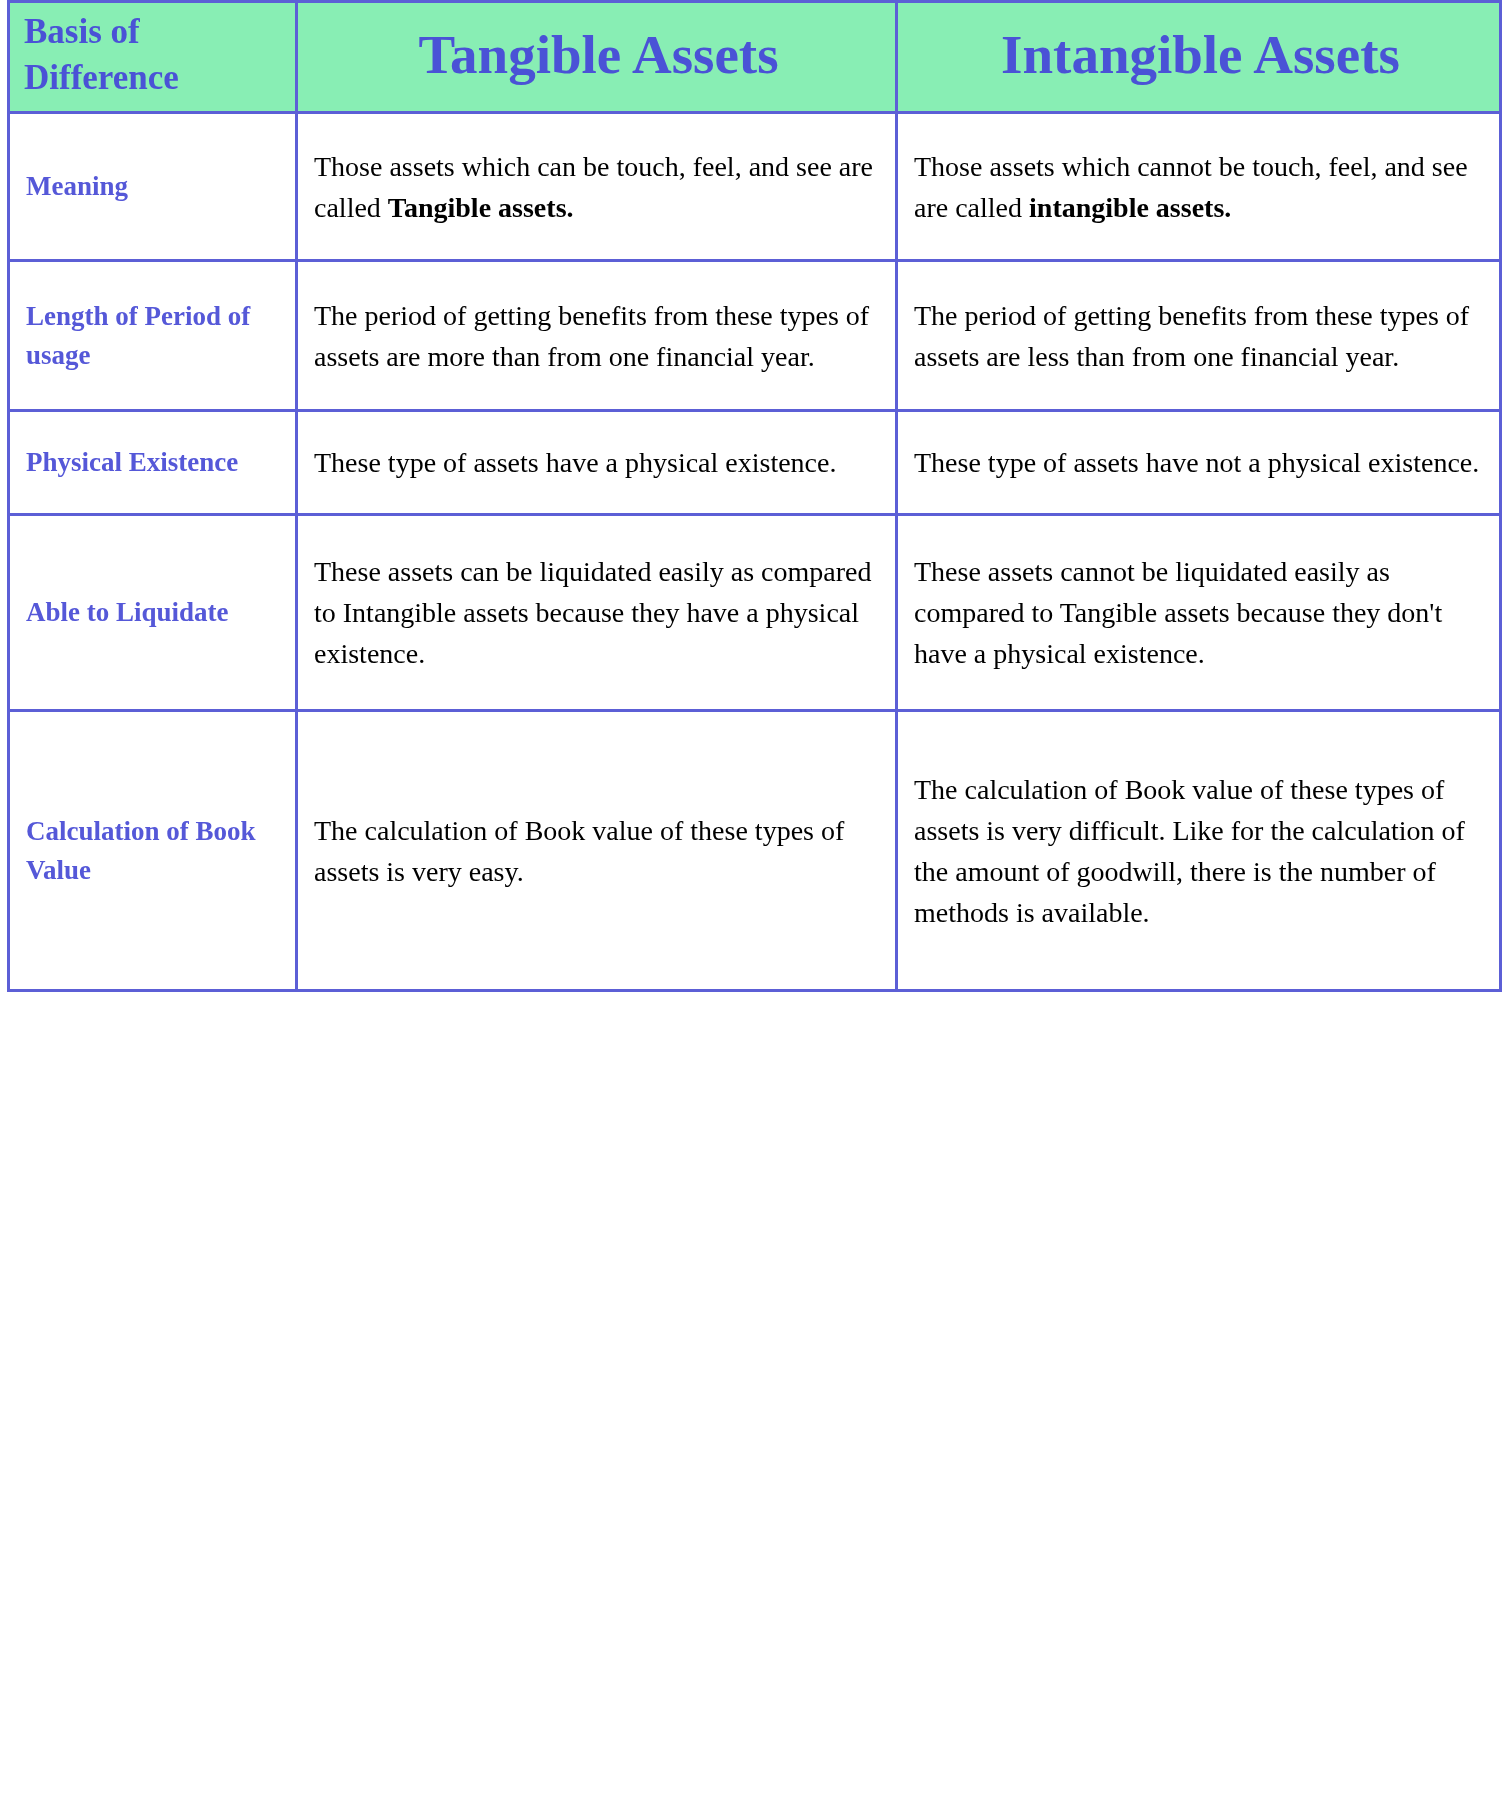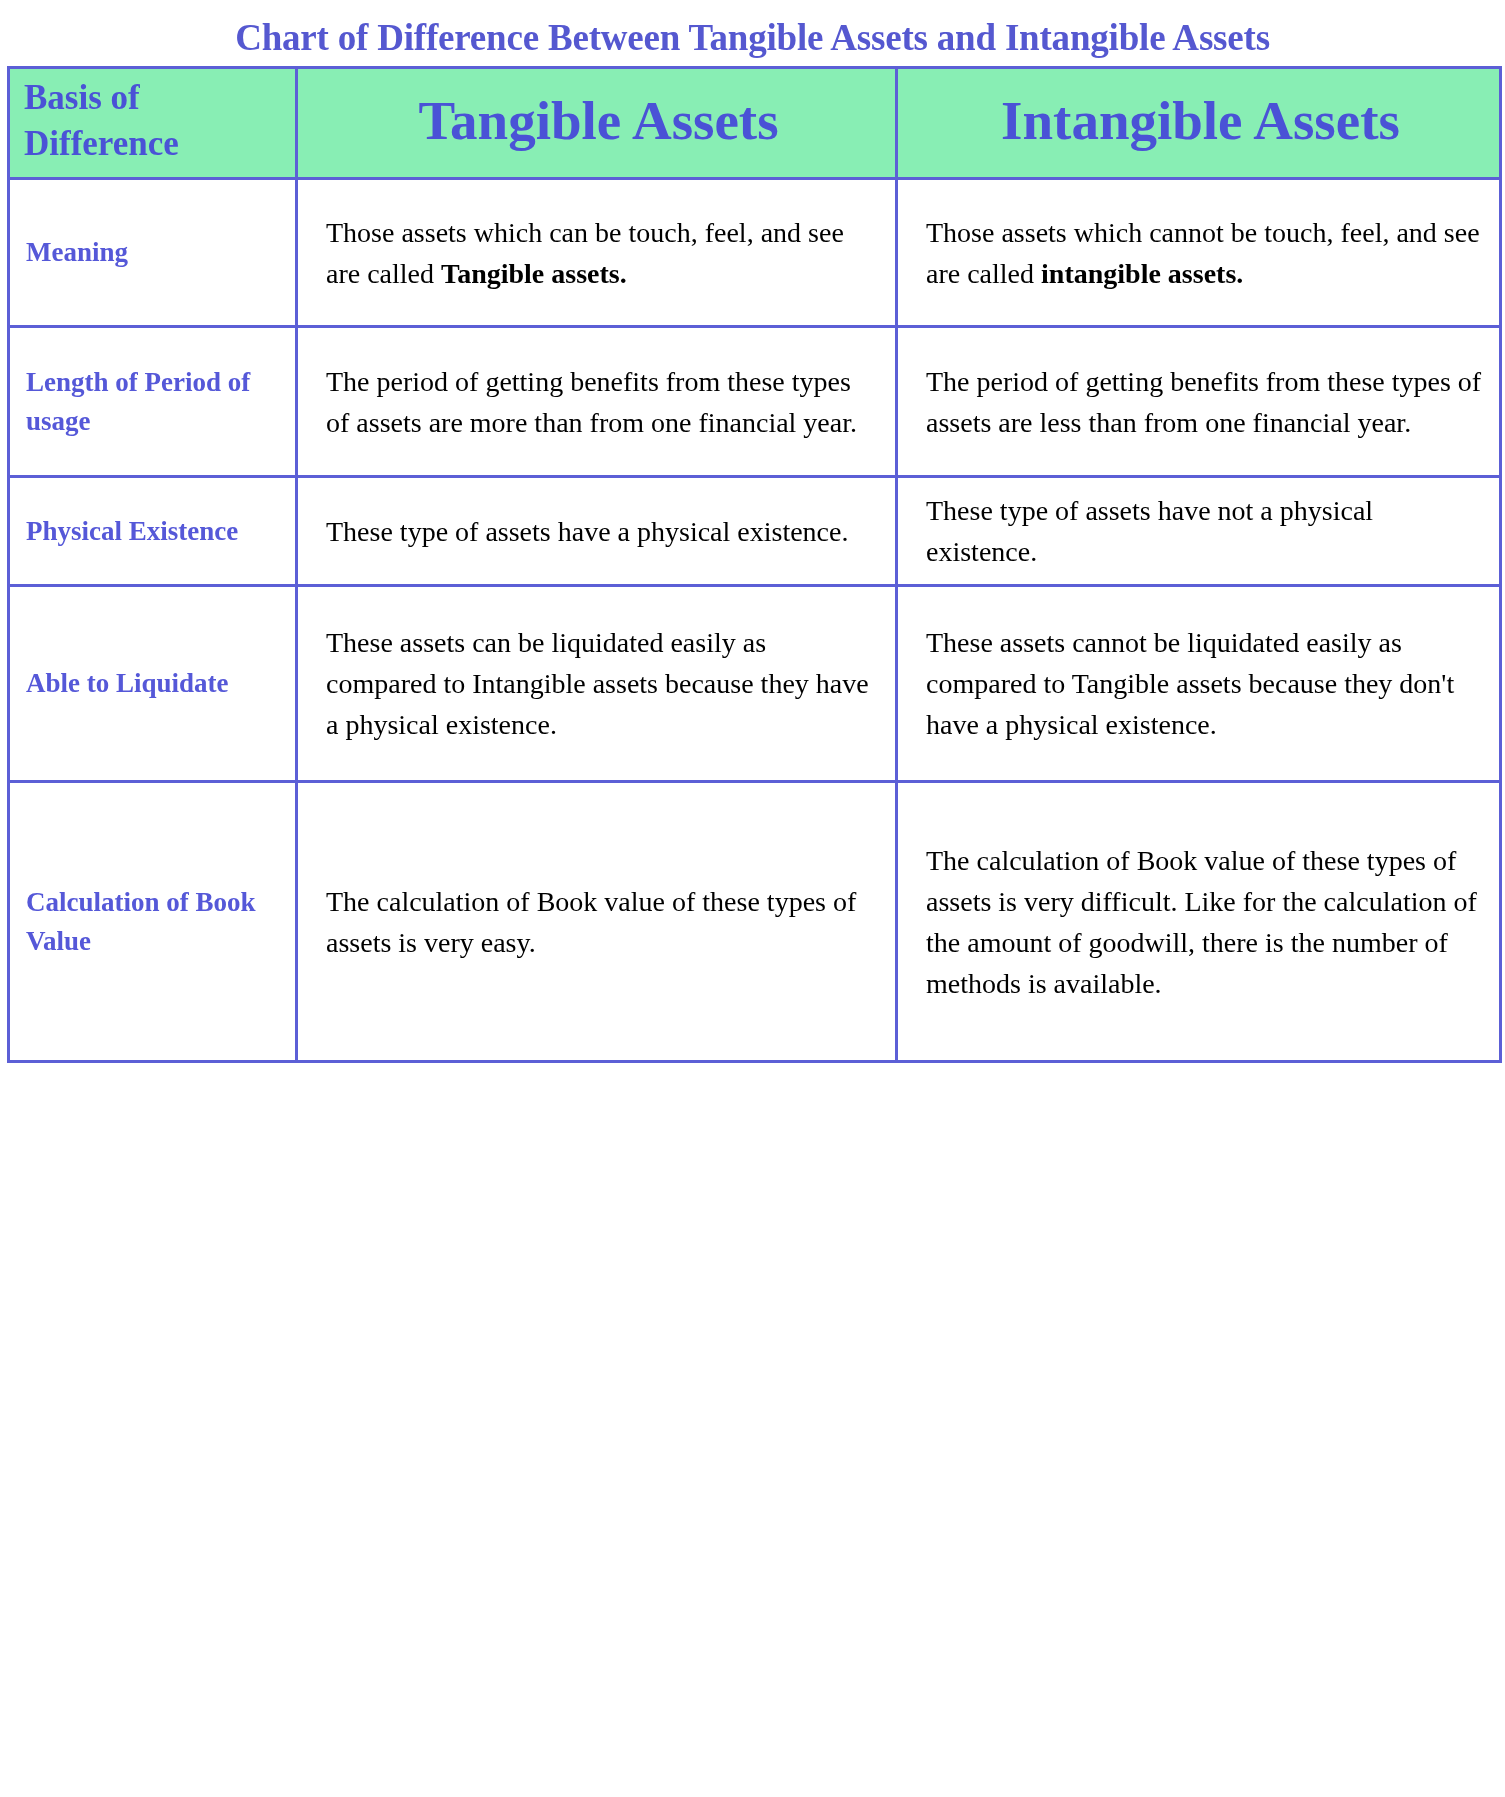--- a/index.html
+++ b/index.html
@@ -80,42 +80,41 @@
     font-size: 27px;
     line-height: 39px;
     padding: 10px 10px 10px 16px;
     text-align: left;
     font-family: "Liberation Serif", "DejaVu Serif", serif;
   }
   .body-cell {
     color: #000000;
     font-size: 28px;
     line-height: 41px;
-    padding: 12px 14px 12px 28px;
+    padding: 12px 14px 12px 16px;
     text-align: left;
     font-family: "Liberation Serif", "DejaVu Serif", serif;
   }
   .body-cell b { font-weight: bold; }
 
   
   tr.r-meaning  td { height: 148px; }
   tr.r-length   td { height: 150px; margin-top: 45px; }
   tr.r-physical td { height: 104px; }
   tr.r-depr     td { height: 152px; }
   tr.r-liquid   td { height: 196px; }
   tr.r-helping  td { height: 152px; }
   tr.r-financed td { height: 152px; }
   tr.r-bookval  td { height: 280px; }
 </style>
 </head>
 <body>
 
 <div class="page">
 
-  <div class="title">Chart of Difference Between Tangible Assets and Intangible Assets</div>
 
   <table class="cmp-table">
     <colgroup>
       <col class="c-basis">
       <col class="c-tang">
       <col class="c-intang">
     </colgroup>
     <thead>
       <tr>
         <th class="hdr-cell hdr-basis">Basis of Difference</th>

